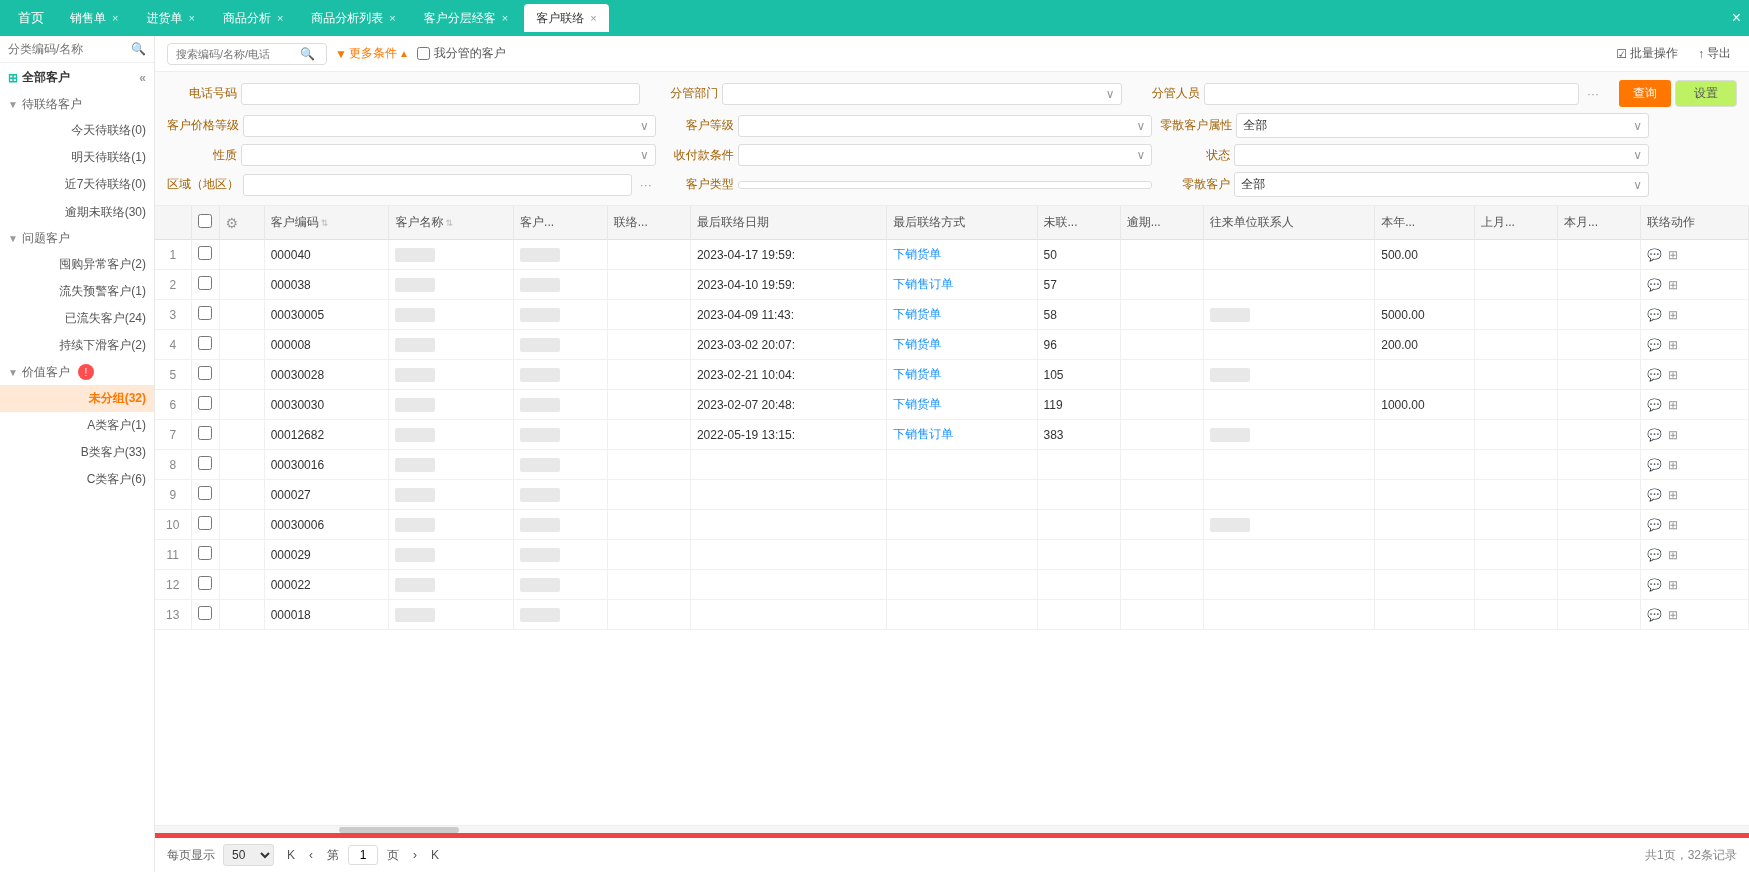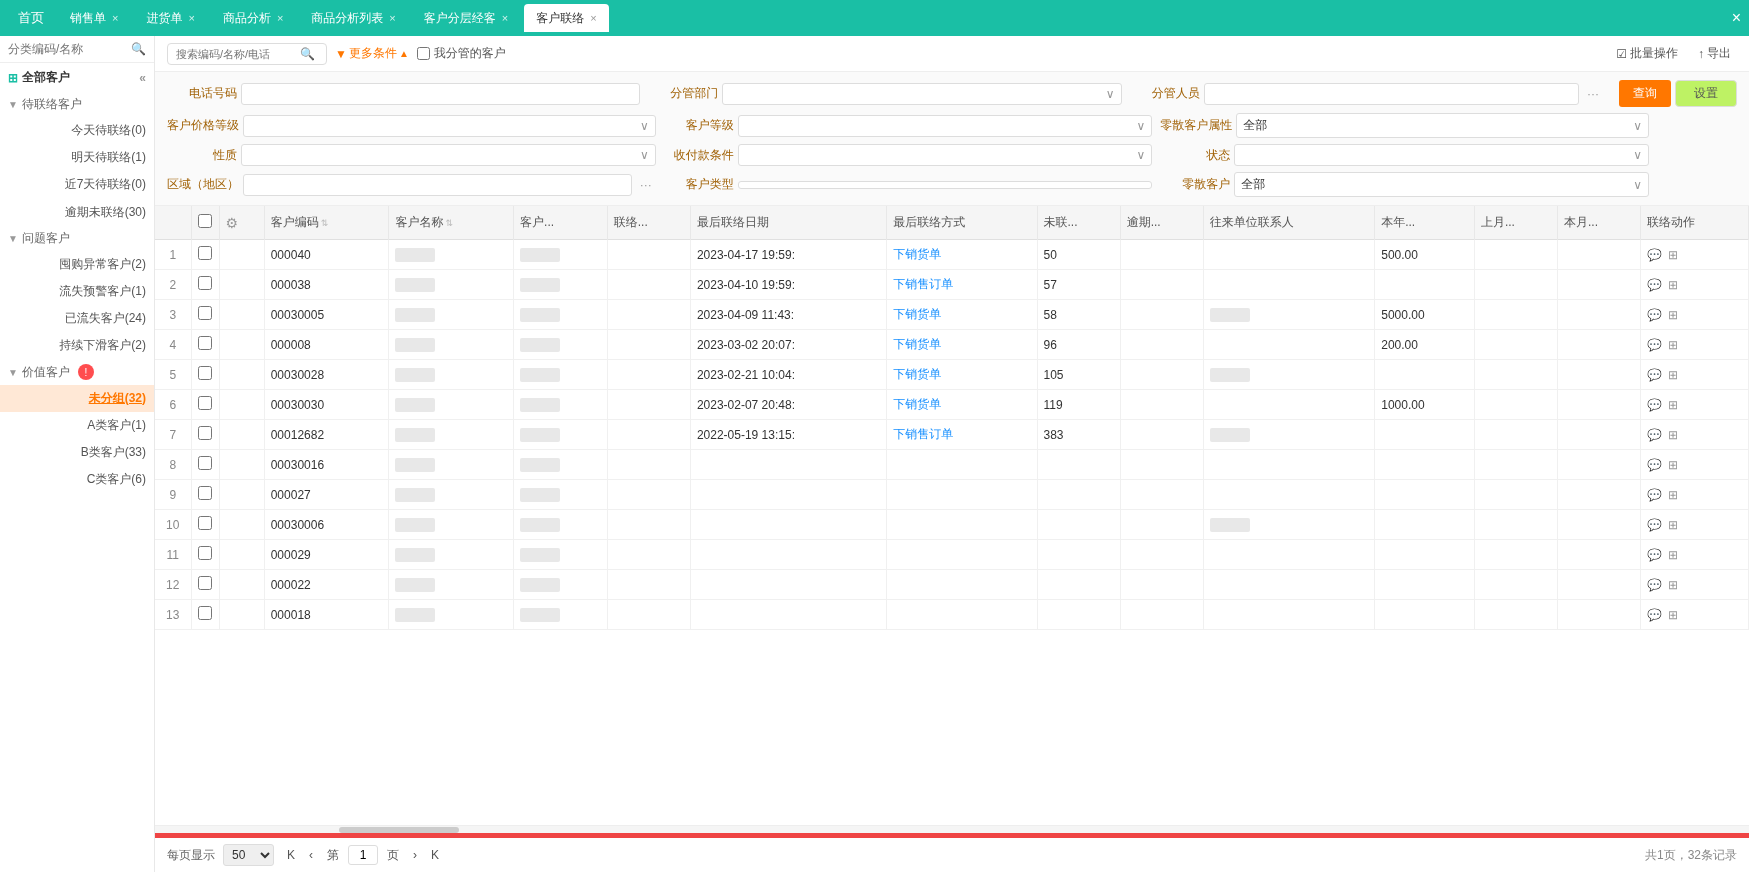--- a/index.html
+++ b/index.html
@@ -100,21 +100,21 @@
       gap: 4px;
     }
     .sidebar-group-title .arrow { color: #999; font-size: 10px; }
     .sidebar-item {
       padding: 4px 8px 4px 20px;
       color: #555;
       cursor: pointer;
       line-height: 1.6;
       text-align: right;
     }
-    .sidebar-item.active { background: #ffe8d6; color: #ff7700; font-weight: bold; text-decoration: underline; }
+    .sidebar-item.active { background: #ffe8d6; color: #ff7700; font-weight: bold; }
 
     
     .content-area {
       flex: 1;
       display: flex;
       flex-direction: column;
       overflow: hidden;
       background: #fff;
     }
 

